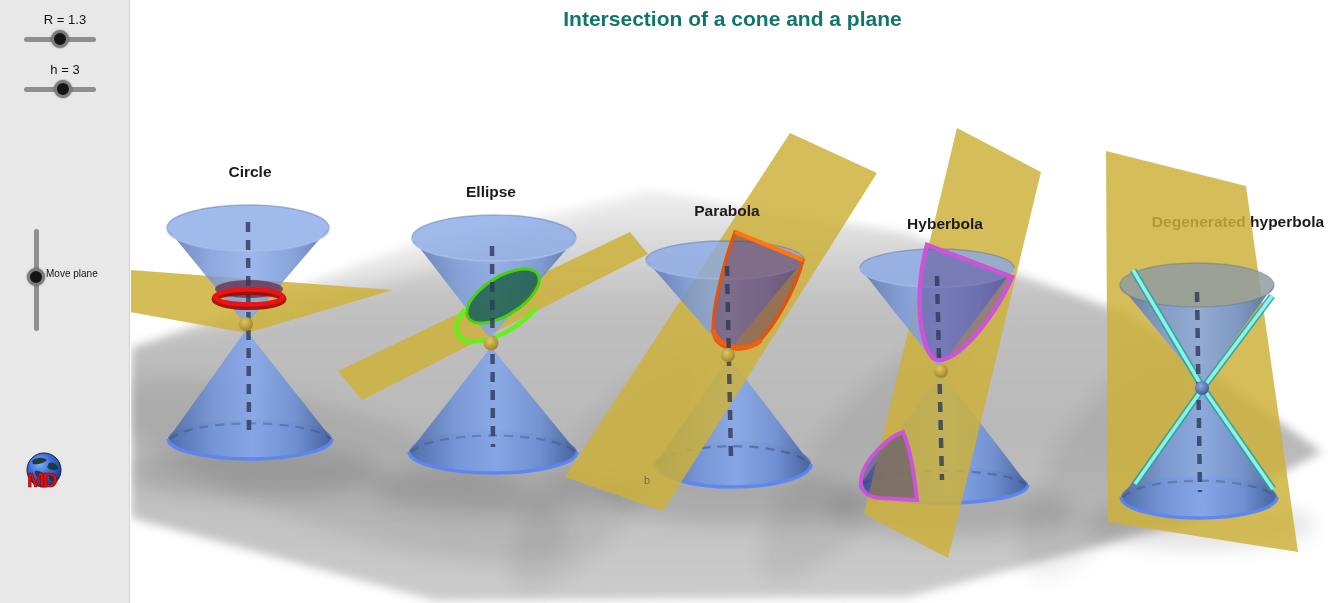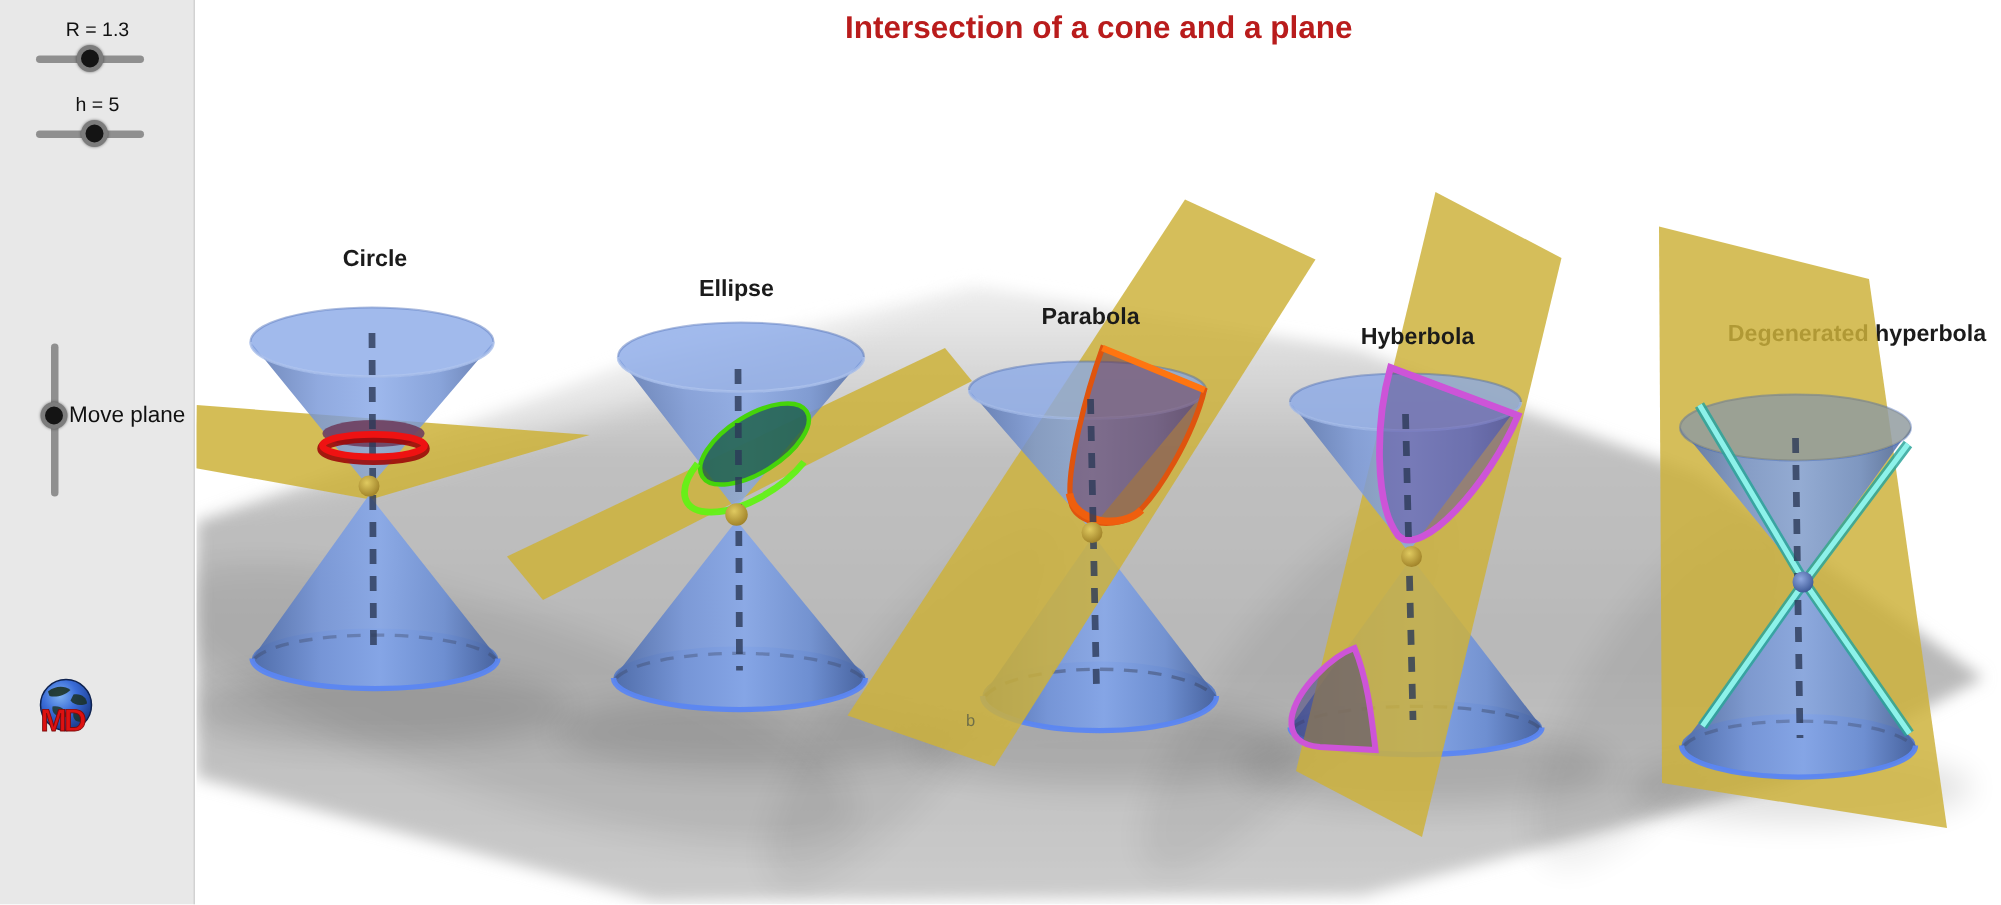--- a/index.html
+++ b/index.html
@@ -23,46 +23,46 @@
   }
   .knob{
     position:absolute;width:12px;height:12px;border-radius:50%;
     background:#141414;border:3px solid #7c7c7c;box-shadow:0 0 2px rgba(0,0,0,.5);
   }
   .v-track{
     position:absolute;left:34px;top:229px;width:5px;height:102px;border-radius:3px;
     background:#8f8f8f;
   }
   .mp-label{
-    position:absolute;left:46px;top:268px;font-size:15px;color:#111;white-space:nowrap;
+    position:absolute;left:46px;top:268px;font-size:10px;color:#111;white-space:nowrap;
   }
   .logo{position:absolute;left:25px;top:451px;width:40px;height:42px;cursor:pointer;}
   
   .canvas{
     position:absolute;left:131px;top:0;width:1203px;height:603px;background:#fff;
   }
   .title{
     position:absolute;left:0;top:7px;width:100%;text-align:center;
-    font-size:21px;font-weight:bold;color:#b91c1c;margin:0;z-index:5;
+    font-size:21px;font-weight:bold;color:#0f766e;margin:0;z-index:5;
   }
   svg.scene{position:absolute;left:0;top:0;}
   text.obj-label{font-family:"Liberation Sans",sans-serif;font-size:15.5px;font-weight:bold;fill:#1b1b1b;}
   text.tiny-label{font-family:"Liberation Sans",sans-serif;font-size:11px;fill:#6f6f49;}
 </style>
 </head>
 <body>
 
 <aside class="panel">
 
   <div class="slider-label" style="top:12px">R = 1.3</div>
   <div class="h-track" style="top:37px">
     <div class="knob" style="left:27px;top:-7px"></div>
   </div>
 
-  <div class="slider-label" style="top:62px">h = 5</div>
+  <div class="slider-label" style="top:62px">h = 3</div>
   <div class="h-track" style="top:87px">
     <div class="knob" style="left:30px;top:-7px"></div>
   </div>
 
   <div class="v-track">
     <div class="knob" style="left:-7px;top:39px"></div>
   </div>
   <div class="mp-label">Move plane</div>
 
   <div class="logo">

